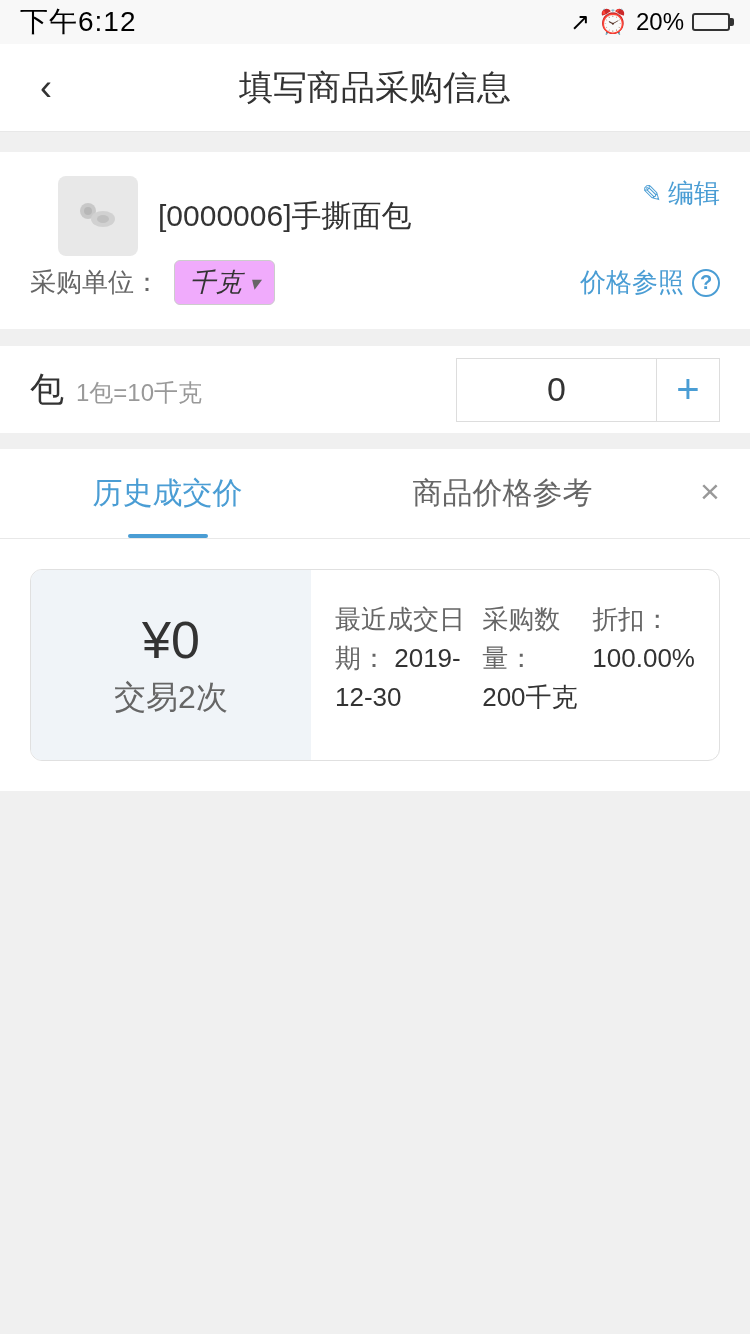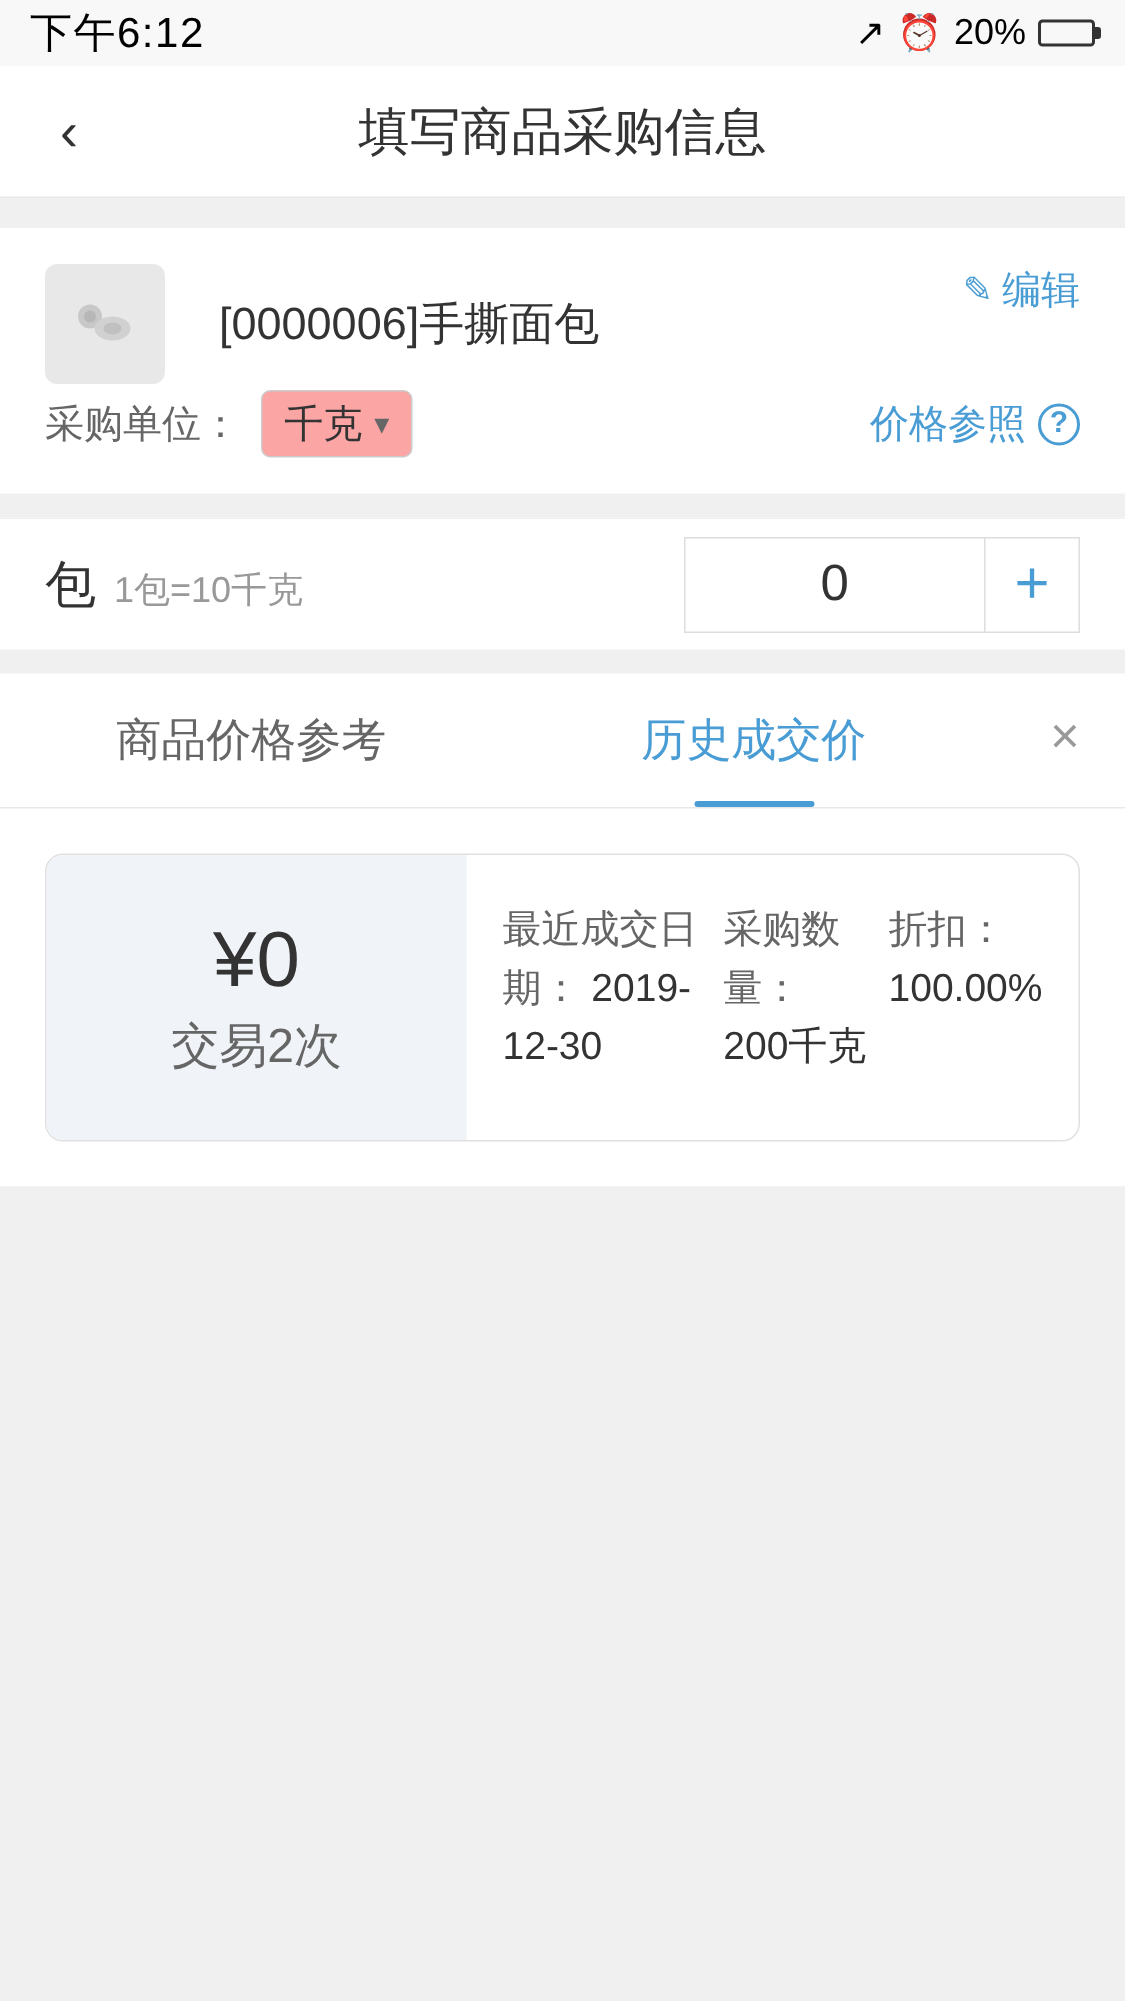--- a/index.html
+++ b/index.html
@@ -105,22 +105,23 @@
       margin-top: 20px;
     }
     .product-header {
       display: flex;
       align-items: flex-start;
       justify-content: space-between;
     }
     .product-left {
       display: flex;
       align-items: center;
-      gap: 36px;
+      gap: 20px;
       flex: 1;
+      margin-left: 28px;
     }
     .product-icon {
       width: 80px;
       height: 80px;
       background: #e8e8e8;
       border-radius: 8px;
       display: flex;
       align-items: center;
       justify-content: center;
       font-size: 28px;
@@ -160,24 +161,25 @@
       color: #666;
     }
     .unit-select {
       display: inline-flex;
       align-items: center;
       border: 1px solid #ccc;
       border-radius: 6px;
       padding: 4px 14px;
       font-size: 26px;
       color: #333;
-      background: #fca5a5;
+      background: #f0abfc;
       cursor: pointer;
       gap: 8px;
       margin-left: 10px;
+      font-style: italic;
     }
     .unit-select .chevron {
       font-size: 20px;
       color: #666;
     }
     .price-ref {
       color: #4a9dd4;
       font-size: 26px;
       display: flex;
       align-items: center;
@@ -416,22 +418,22 @@
     </div>
     <div class="qty-input-container">
       <input class="qty-input" type="text" value="0" style="">
       <div class="qty-plus-btn">+</div>
     </div>
   </div>
 </div>
 
 <div class="tabs-section">
   <div class="tabs-header">
+    <div class="tab-item active">历史成交价</div>
     <div class="tab-item">商品价格参考</div>
-    <div class="tab-item active">历史成交价</div>
     <div class="tab-close">×</div>
   </div>
 
   <div class="tab-content">
     <div class="price-card">
       <div class="price-card-left">
         <div class="price-amount">¥0</div>
         <div class="price-times">交易2次</div>
       </div>
       <div class="price-card-right">

